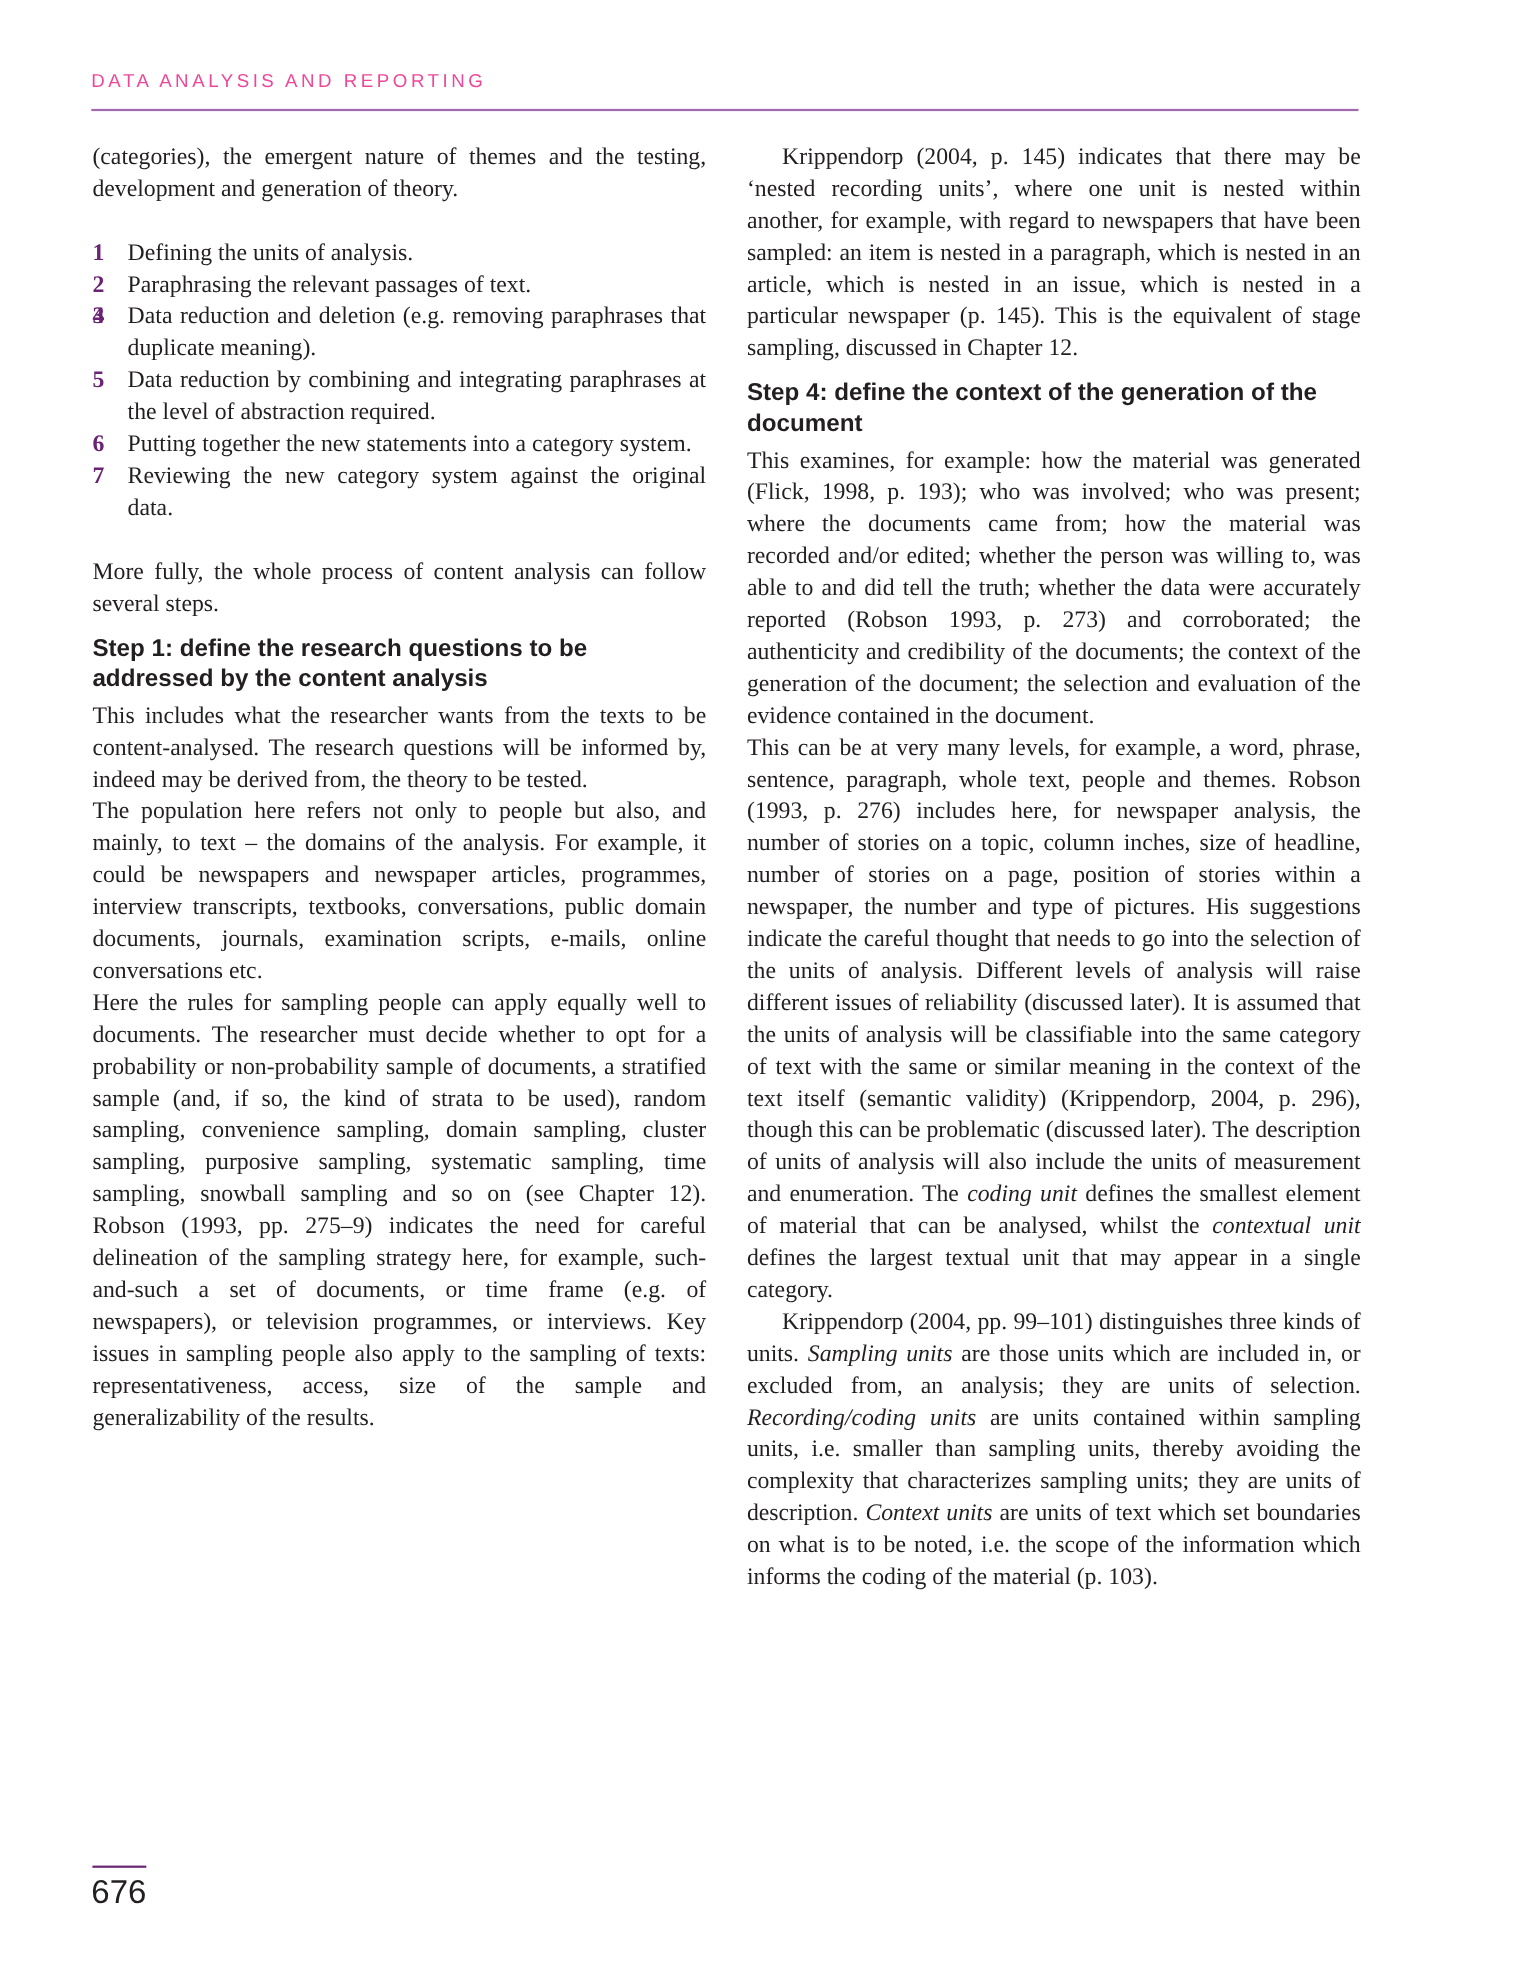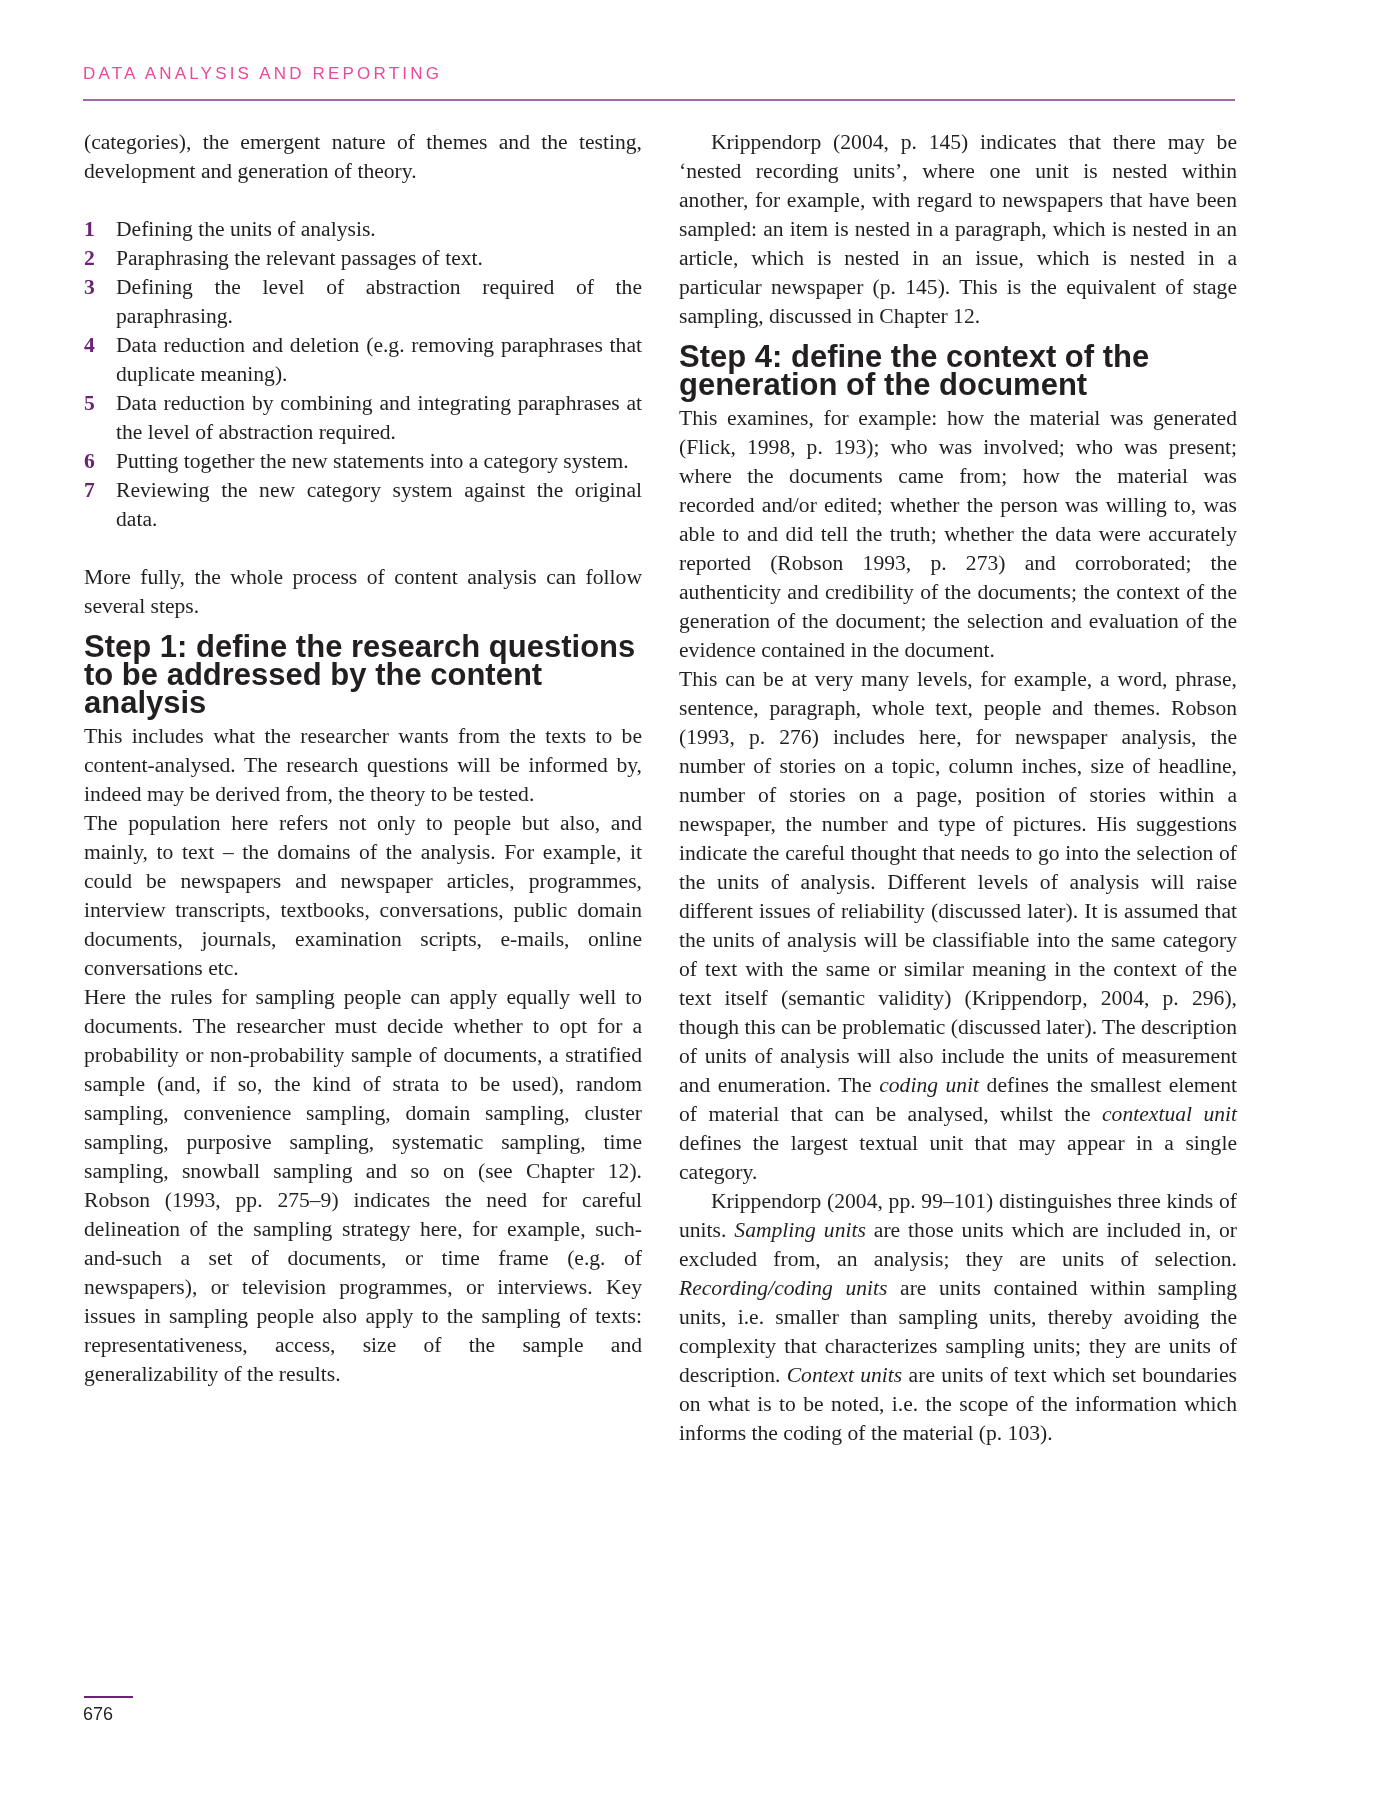--- a/index.html
+++ b/index.html
@@ -24,46 +24,46 @@
     p.indent { text-indent: 32px; }
     .gap { height: 29px; }
     ol.stages { list-style: none; margin: 0; padding: 0; }
     ol.stages li { position: relative; padding-left: 32px; }
     ol.stages .num {
       position: absolute; left: 0; top: 0;
       font-weight: bold; color: #6b2374;
     }
     h3 {
       font-family: "Liberation Sans", sans-serif; font-weight: bold;
-      font-size: 31px; line-height: 28px; margin: 12px 0 5px 0; color: #231f20;
+      font-size: 22px; line-height: 28px; margin: 12px 0 5px 0; color: #231f20;
       text-align: left;
     }
     em { font-style: italic; }
     .footer-rule {
       position: absolute; left: 84px; top: 1696px; width: 49px; height: 0;
       border-top: 2px solid #6b2374;
     }
     .page-number {
       position: absolute; left: 83px; top: 1704px;
-      font-family: "Liberation Sans", sans-serif; font-size: 18px; color: #231f20;
+      font-family: "Liberation Sans", sans-serif; font-size: 30px; color: #231f20;
     }
   </style>
 </head>
 <body>
 
 <div class="running-head">DATA ANALYSIS AND REPORTING</div>
 <div class="head-rule"></div>
 
 <div class="col left">
   <p>(categories), the emergent nature of themes and the testing, development and generation of theory.</p>
   <div class="gap"></div>
   <ol class="stages">
     <li><span class="num">1</span><span>Defining the units of analysis.</span></li>
     <li><span class="num">2</span><span>Paraphrasing the relevant passages of text.</span></li>
-    <li><span class="num">3</span><span>Defining the level of abstraction required of the paraphrasing.</span></li>
+    <li><span class="num">3</span></li>
     <li><span class="num">4</span><span>Data reduction and deletion (e.g. removing paraphrases that duplicate meaning).</span></li>
     <li><span class="num">5</span><span>Data reduction by combining and integrating paraphrases at the level of abstraction required.</span></li>
     <li><span class="num">6</span><span>Putting together the new statements into a category system.</span></li>
     <li><span class="num">7</span><span>Reviewing the new category system against the original data.</span></li>
   </ol>
   <div class="gap"></div>
   <p>More fully, the whole process of content analysis can follow several steps.</p>
 
   <h3>Step 1: define the research questions to be addressed by the content analysis</h3>
   <p>This includes what the researcher wants from the texts to be content-analysed. The research questions will be informed by, indeed may be derived from, the theory to be tested.</p>

